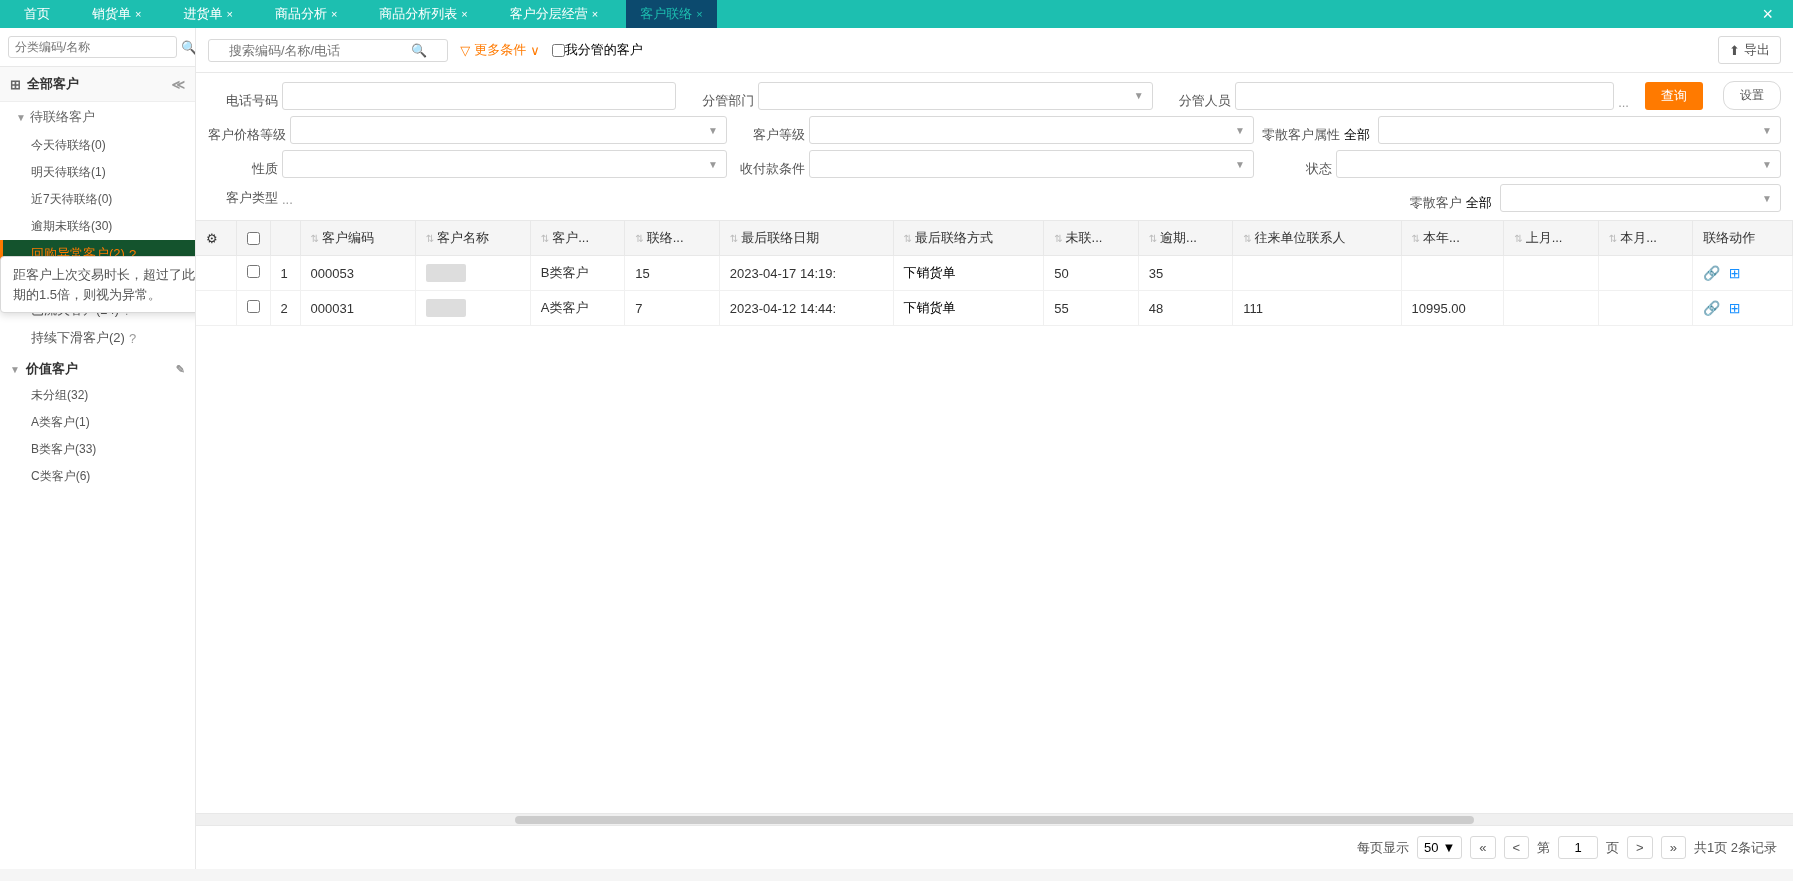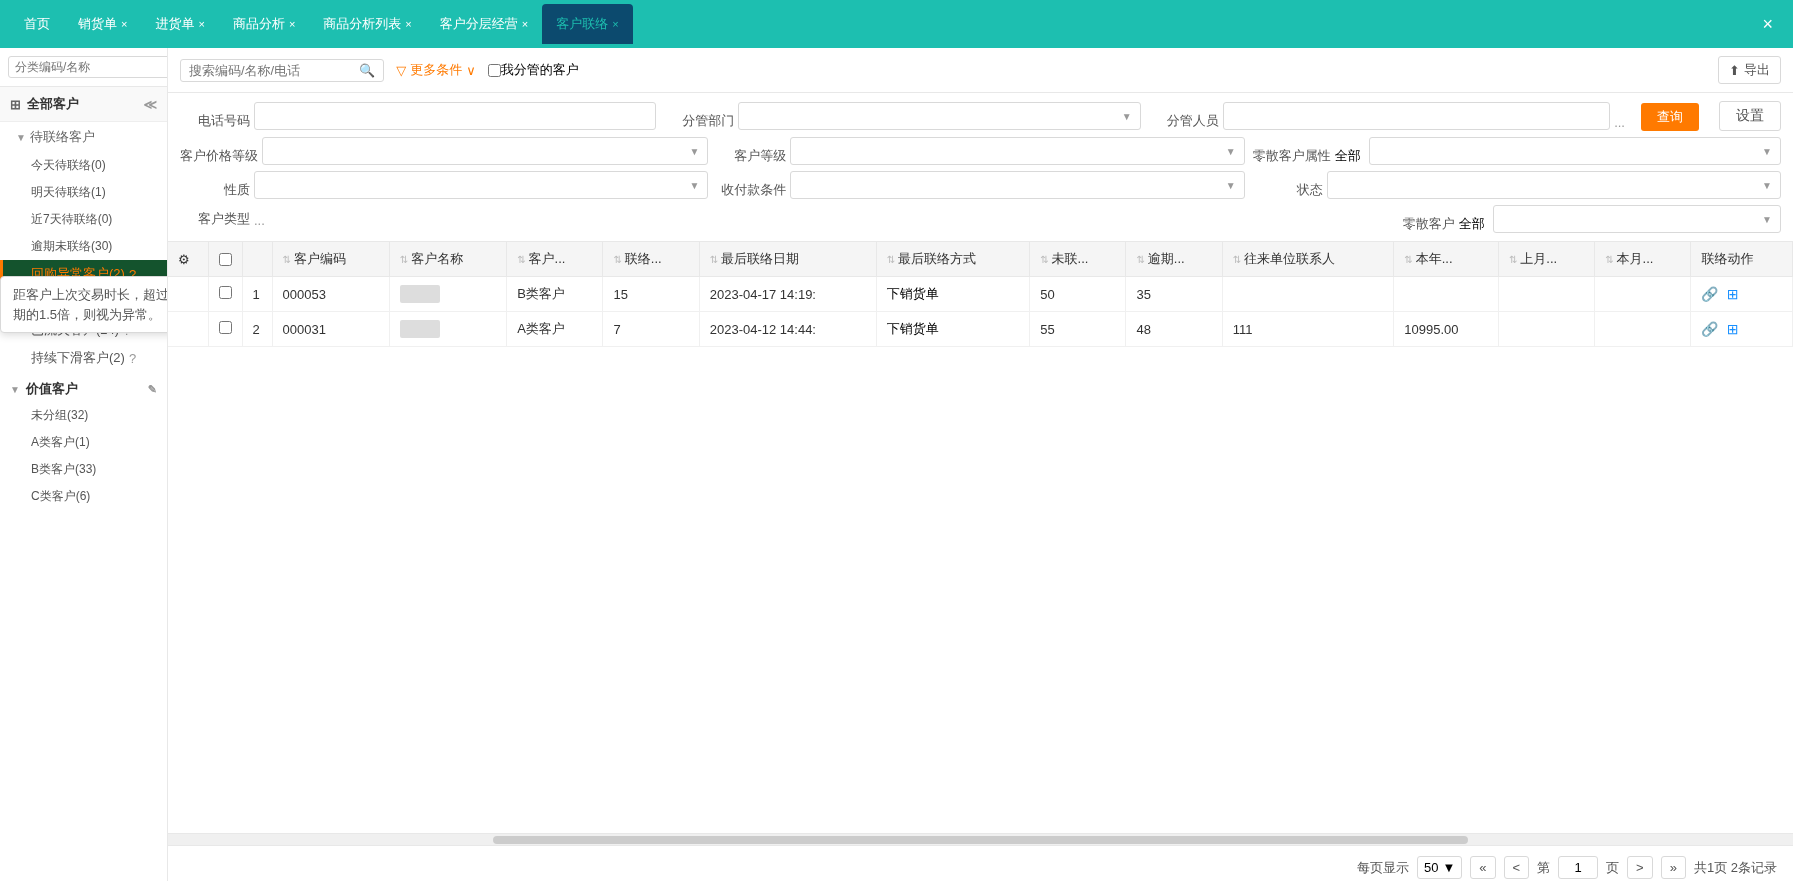--- a/index.html
+++ b/index.html
@@ -2,38 +2,38 @@
 <html><head>
   <meta charset="utf-8">
   <style>
     * { box-sizing: border-box; margin: 0; padding: 0; font-family: 'Microsoft YaHei', Arial, sans-serif; font-size: 13px; }
     body { background: #f5f5f5; overflow: hidden; width: 1793px; height: 881px; }
 
     
     .top-nav {
       display: flex; align-items: center;
       background: #1dbfb0;
-      height: 48px; padding: 0 10px;
-      gap: 0;
+      height: 28px; padding: 0 10px;
+      gap: 14px;
     }
     .nav-item {
       color: #fff; padding: 0 14px; height: 40px; display: flex; align-items: center;
       cursor: pointer; font-size: 13px; white-space: nowrap;
     }
     .nav-item.active { background: #0c4a6e; color: #1dbfb0; border-radius: 4px 4px 0 0; }
     .nav-close { margin-left: 4px; font-size: 11px; cursor: pointer; }
     .nav-spacer { flex: 1; }
     .nav-close-all { color: #fff; cursor: pointer; font-size: 18px; padding: 0 10px; }
 
     
     .main-layout { display: flex; height: calc(881px - 40px); }
 
     
     .left-sidebar {
-      width: 168px; background: #fff; border-right: 1px solid #e8e8e8;
+      width: 196px; background: #fff; border-right: 1px solid #e8e8e8;
       display: flex; flex-direction: column; overflow: hidden; flex-shrink: 0;
     }
     .sidebar-search {
       padding: 8px; border-bottom: 1px solid #e8e8e8;
       display: flex; align-items: center; gap: 4px;
     }
     .sidebar-search input {
       flex: 1; border: 1px solid #d9d9d9; border-radius: 3px;
       padding: 3px 6px; font-size: 12px; outline: none;
     }
@@ -84,21 +84,21 @@
       background: #f5f5f5;
     }
 
     
     .filter-bar {
       background: #fff; padding: 8px 12px; border-bottom: 1px solid #e8e8e8;
       display: flex; align-items: center; gap: 12px;
     }
     .search-input-wrap {
       display: flex; align-items: center; border: 1px solid #d9d9d9;
-      border-radius: 3px; padding: 3px 8px; gap: 10px; min-width: 200px;
+      border-radius: 3px; padding: 3px 20px; gap: 22px; min-width: 200px;
     }
     .search-input-wrap input { border: none; outline: none; font-size: 13px; width: 160px; }
     .more-filter-btn {
       display: flex; align-items: center; gap: 4px; color: #ff7a00;
       cursor: pointer; font-size: 13px;
     }
     .my-customer-check { display: flex; align-items: center; cursor: pointer; }
     .filter-spacer { flex: 1; }
     .export-btn {
       display: flex; align-items: center; gap: 4px; color: #555;
@@ -129,22 +129,22 @@
       padding: 4px 8px; outline: none; min-height: 28px;
     }
     .filter-dots { color: #999; cursor: pointer; }
 
     .action-btns { display: flex; gap: 20px; padding: 0 0 0 8px; align-items: flex-end; }
     .btn-query {
       background: #ff7a00; color: #fff; border: none; border-radius: 3px;
       padding: 5px 16px; cursor: pointer; font-size: 13px;
     }
     .btn-set {
-      background: #fff; color: #555; border: 1px solid #d9d9d9; border-radius: 3px;
-      padding: 5px 16px; cursor: pointer; font-size: 14px;
+      background: #fff; color: #555; border: 1px solid #d9d9d9; border-radius: 11px;
+      padding: 5px 16px; cursor: pointer; font-size: 12px;
     }
 
     
     .table-area {
       flex: 1; overflow: auto; background: #fff; margin: 0;
     }
     .data-table {
       width: 100%; border-collapse: collapse; min-width: 1200px;
     }
     .data-table th {

